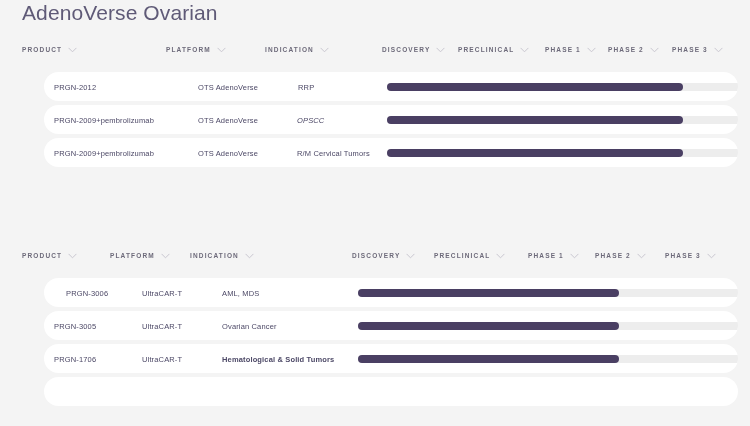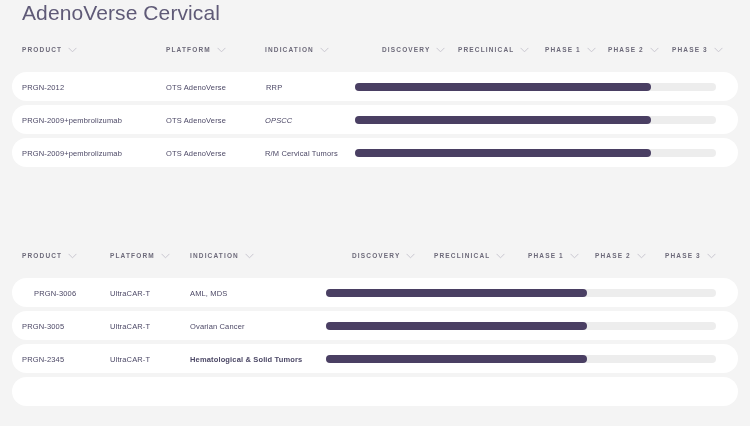--- a/index.html
+++ b/index.html
@@ -63,21 +63,21 @@
 
   .chev {
     display: block;
     width: 9px;
     height: 6px;
     flex: 0 0 auto;
   }
   .chev svg { display: block; width: 9px; height: 6px; }
 
   
-  .rows { position: relative; }
+  .rows { position: relative; margin-left: 32px; }
 
   .row {
     position: relative;
     height: 29px;
     background: #ffffff;
     border-radius: 15px;
     margin: 0 12px 4px 12px;
     overflow: hidden;
   }
 
@@ -114,21 +114,21 @@
   .row-partial {
     height: 29px;
     margin-bottom: 0;
   }
 </style>
 </head>
 <body>
 
 <div class="page">
   <div class="section section-adeno">
-    <div class="section-title">AdenoVerse Cervical</div>
+    <div class="section-title">AdenoVerse Ovarian</div>
     <div class="thead">
         <div class="th" style="left: 22px;">
           <span class="th-label">PRODUCT</span>
           <span class="chev">
             <svg viewBox="0 0 9 6">
               <path d="M0.6 0.9 L4.5 4.8 L8.4 0.9" fill="none" stroke="#c9c7d0" stroke-width="1"></path>
             </svg>
           </span>
         </div>
         <div class="th" style="left: 166px;">
@@ -294,21 +294,21 @@
         </div>
         <div class="row">
           <div class="cell" style="left: 10px;">PRGN-3005</div>
           <div class="cell" style="left: 98px;">UltraCAR-T</div>
           <div class="cell" style="left: 178px;">Ovarian Cancer</div>
           <div class="track" style="left: 314px; width: 390px;">
             <div class="fill" style="width: 67%;"></div>
           </div>
         </div>
         <div class="row">
-          <div class="cell" style="left: 10px;">PRGN-2345</div>
+          <div class="cell" style="left: 10px;">PRGN-1706</div>
           <div class="cell" style="left: 98px;">UltraCAR-T</div>
           <div class="cell" style="left: 178px; font-weight: bold;">Hematological &amp; Solid Tumors</div>
           <div class="track" style="left: 314px; width: 390px;">
             <div class="fill" style="width: 67%;"></div>
           </div>
         </div>
         <div class="row row-partial"></div>
       </div>
   </div>
 </div>

